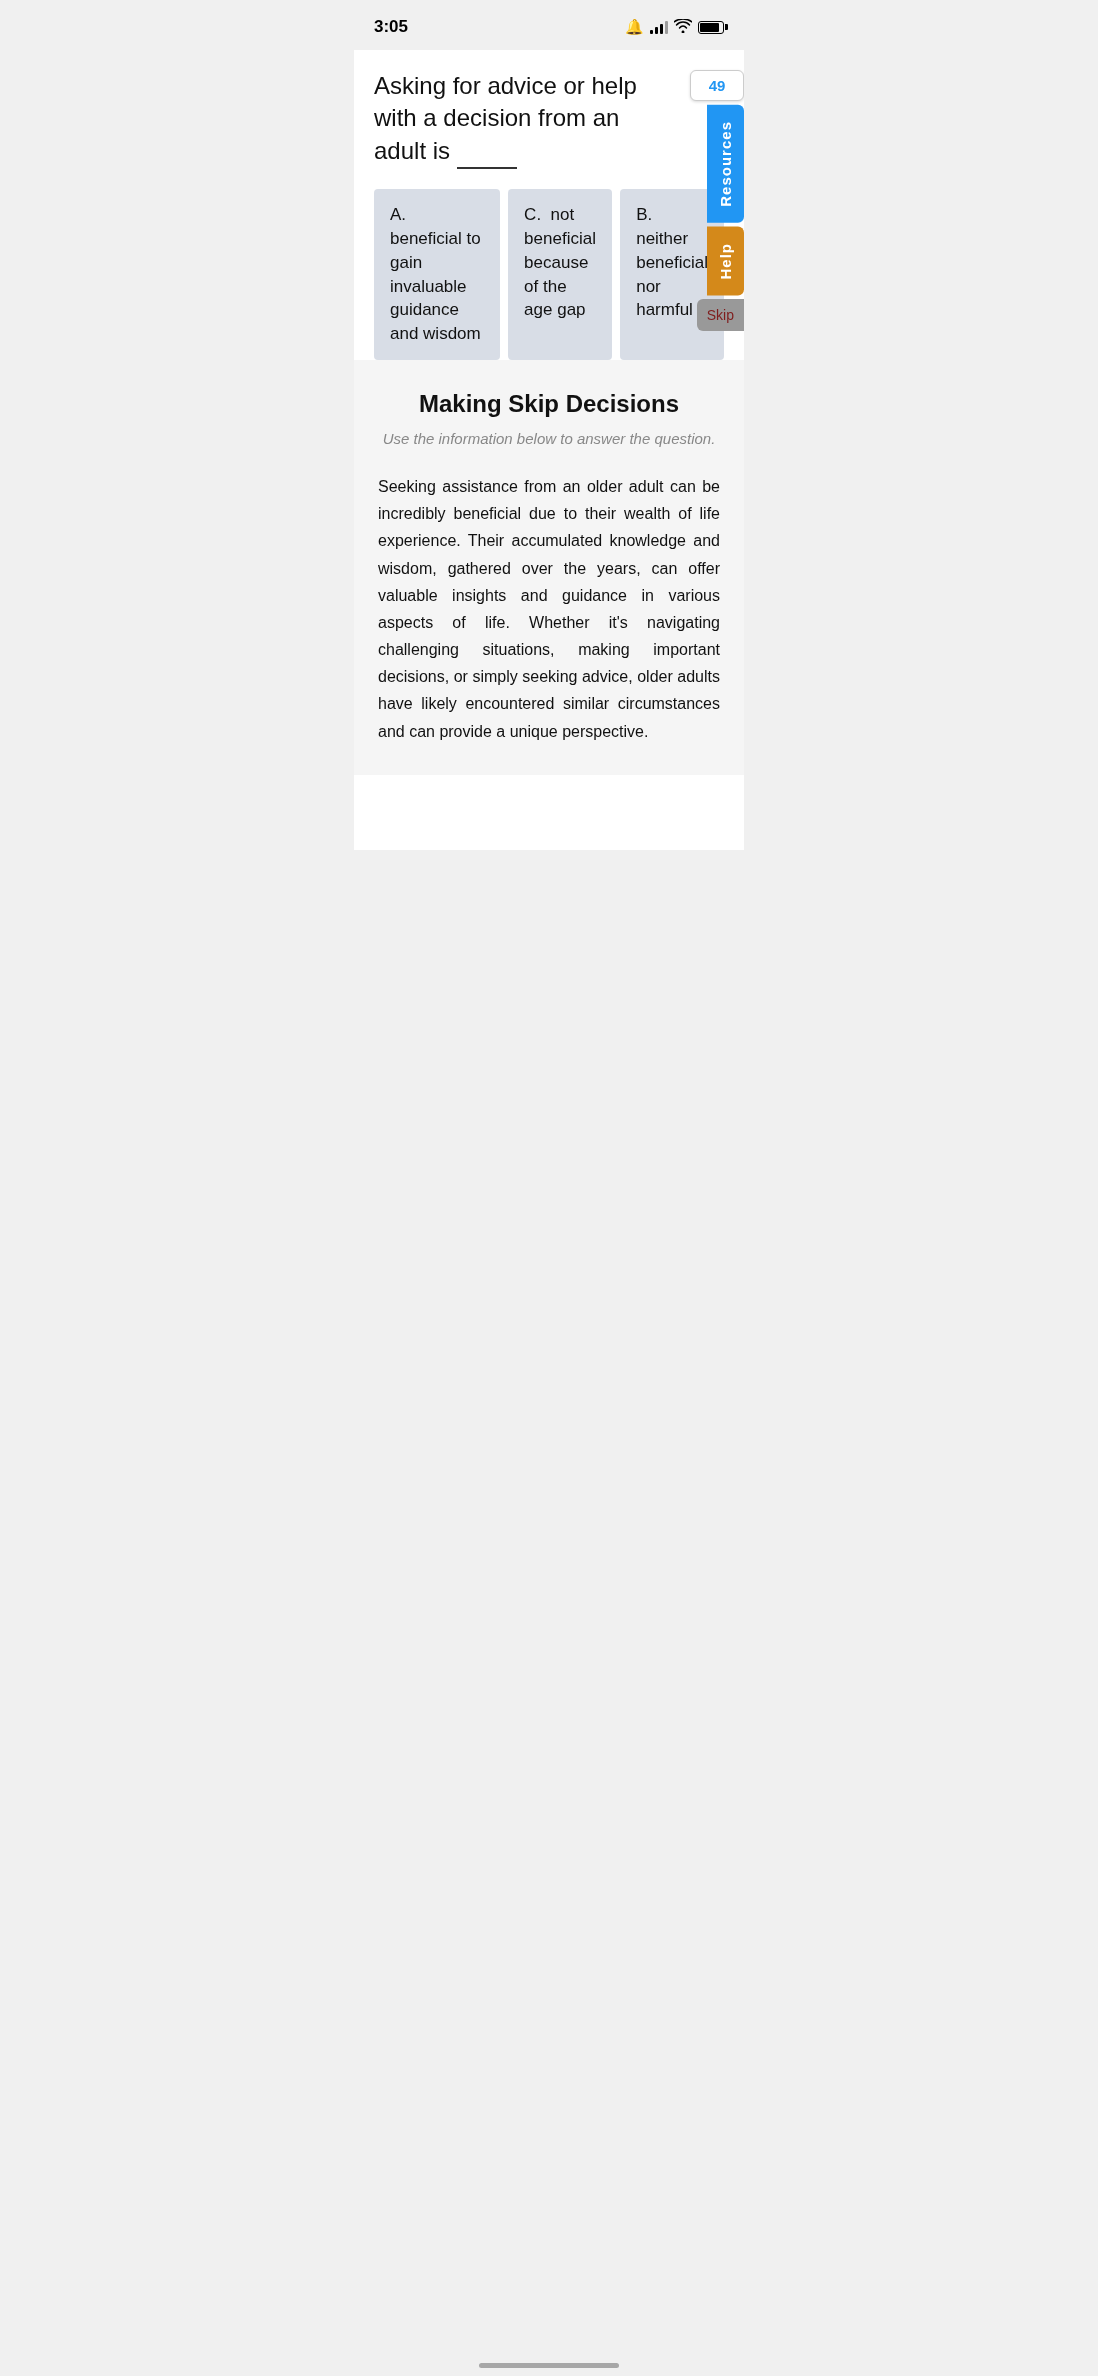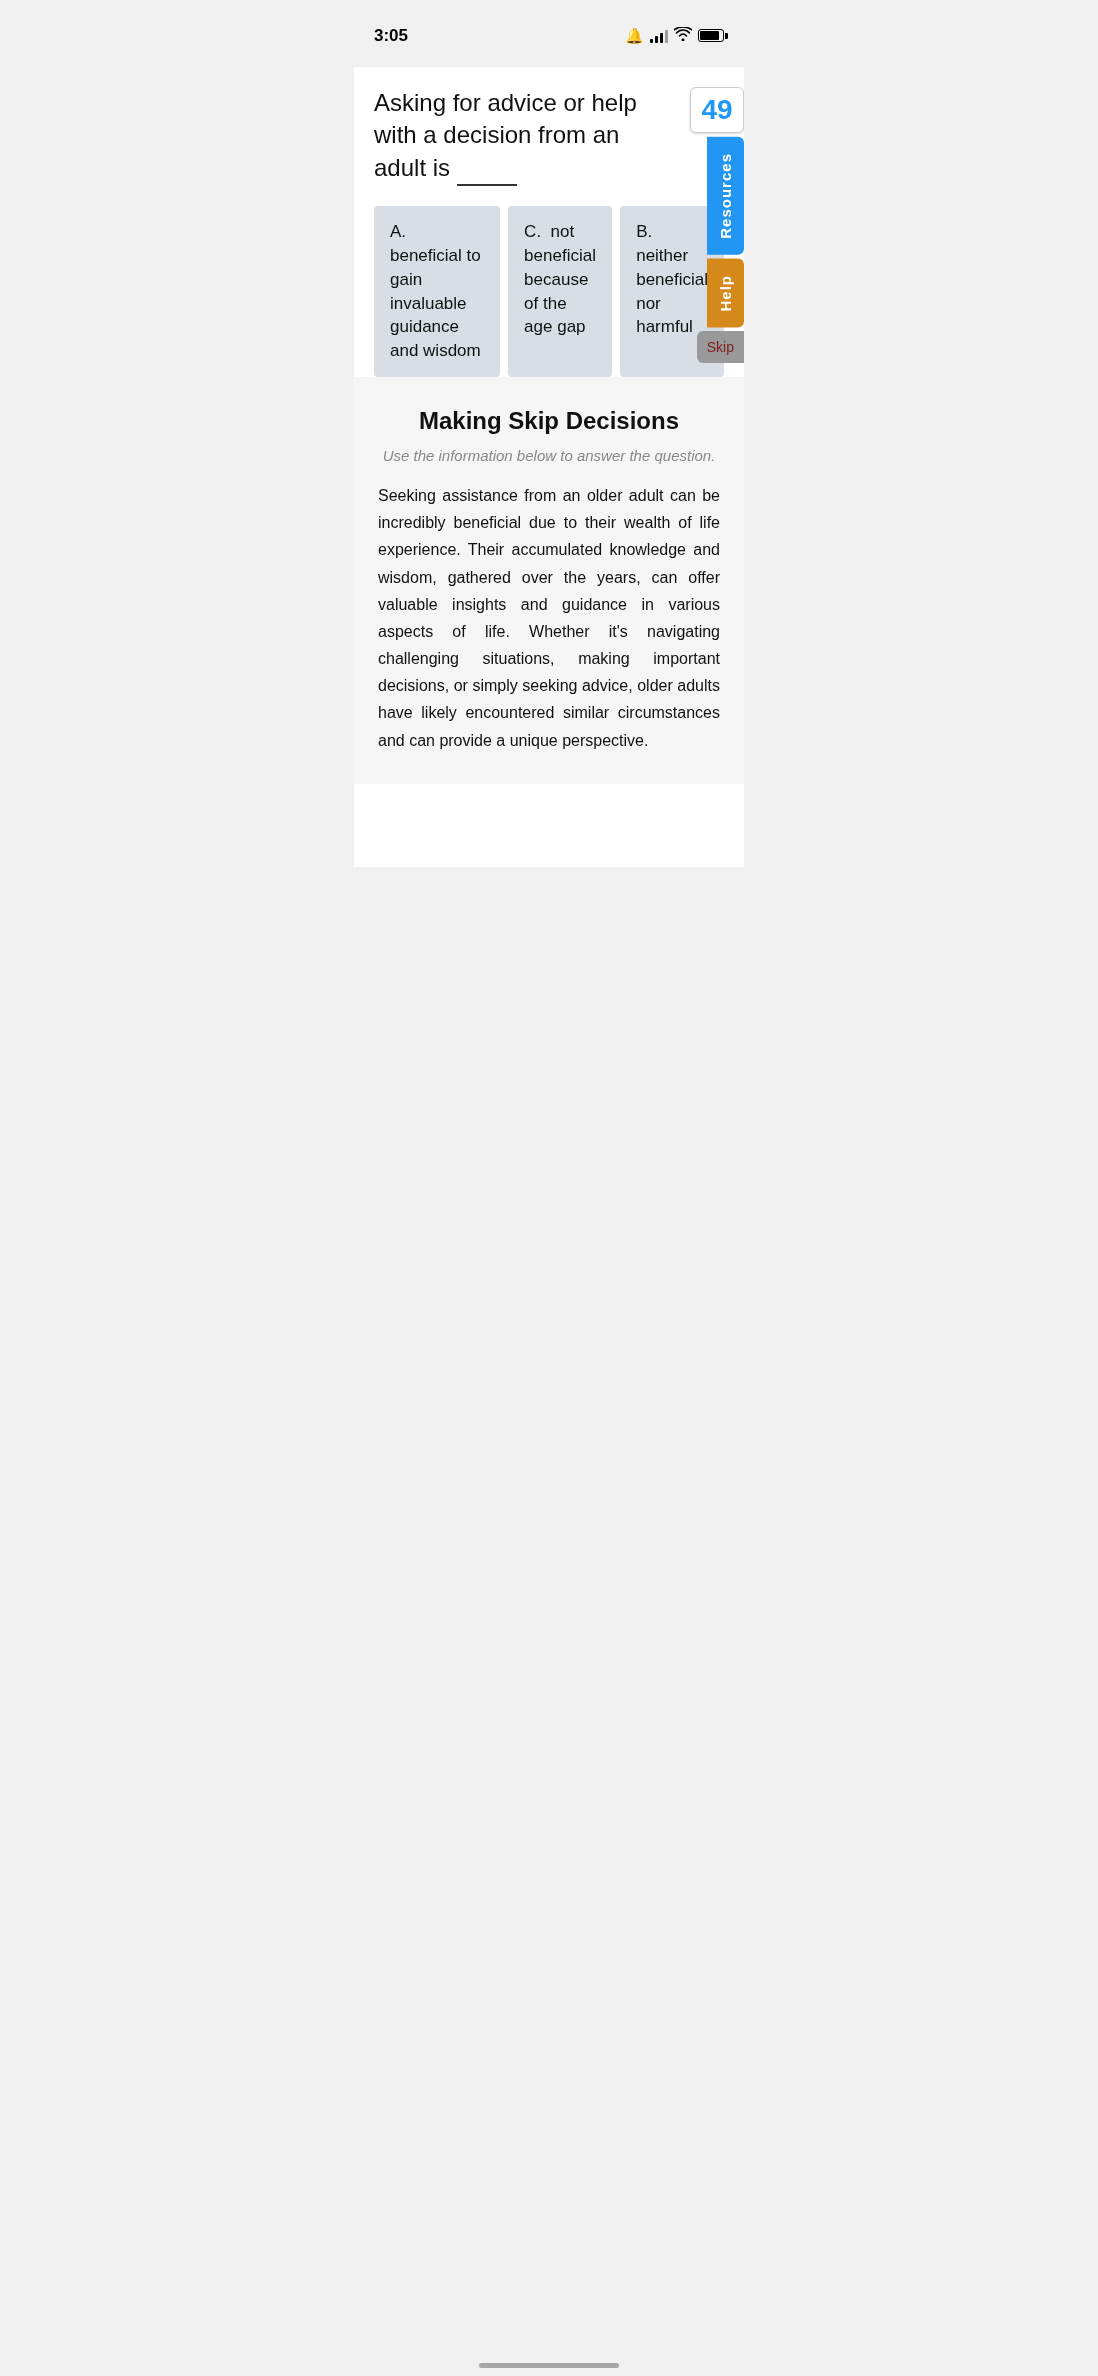--- a/index.html
+++ b/index.html
@@ -14,21 +14,21 @@
       overflow-x: hidden;
     }
 
     
     .status-bar {
       background: #f0f0f0;
       display: flex;
       justify-content: space-between;
       align-items: center;
       padding: 12px 20px 8px 20px;
-      height: 67px;
+      height: 50px;
     }
 
     .status-time {
       font-size: 17px;
       font-weight: 600;
       color: #000;
     }
 
     .status-icons {
       display: flex;
@@ -141,21 +141,21 @@
       flex-direction: column;
       align-items: flex-end;
       gap: 0;
     }
 
     .number-badge {
       background: white;
       border: 1px solid #ccc;
       border-radius: 6px;
       padding: 6px 10px;
-      font-size: 28px;
+      font-size: 15px;
       color: #2196F3;
       font-weight: 600;
       text-align: center;
       min-width: 54px;
       margin-bottom: 4px;
       box-shadow: 0 1px 3px rgba(0,0,0,0.15);
     }
 
     .resources-btn {
       background: #2196F3;
@@ -209,21 +209,21 @@
       color: #111;
       text-align: center;
       margin-bottom: 10px;
     }
 
     .passage-subtitle {
       font-size: 15px;
       font-style: italic;
       color: #888;
       text-align: center;
-      margin-bottom: 16px;
+      margin-bottom: 24px;
       line-height: 1.4;
     }
 
     .passage-body {
       font-size: 16px;
       color: #111;
       line-height: 1.7;
       text-align: justify;
     }
 

